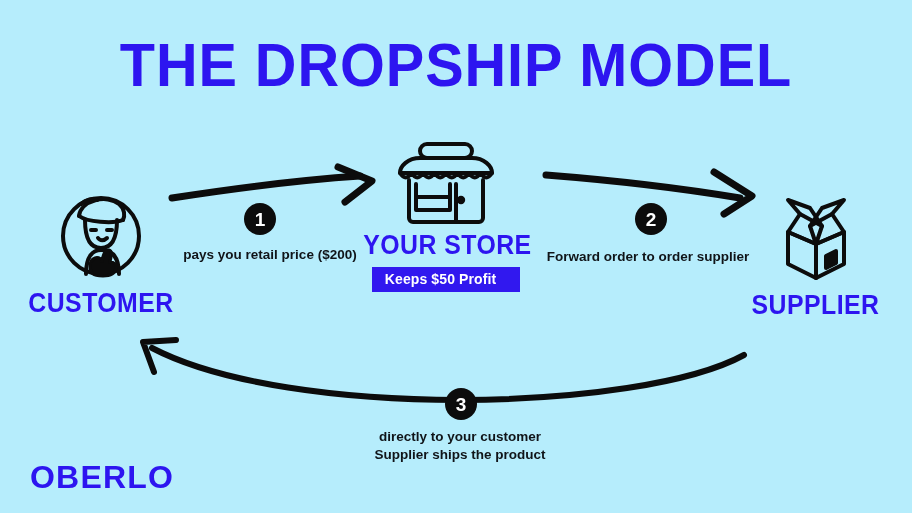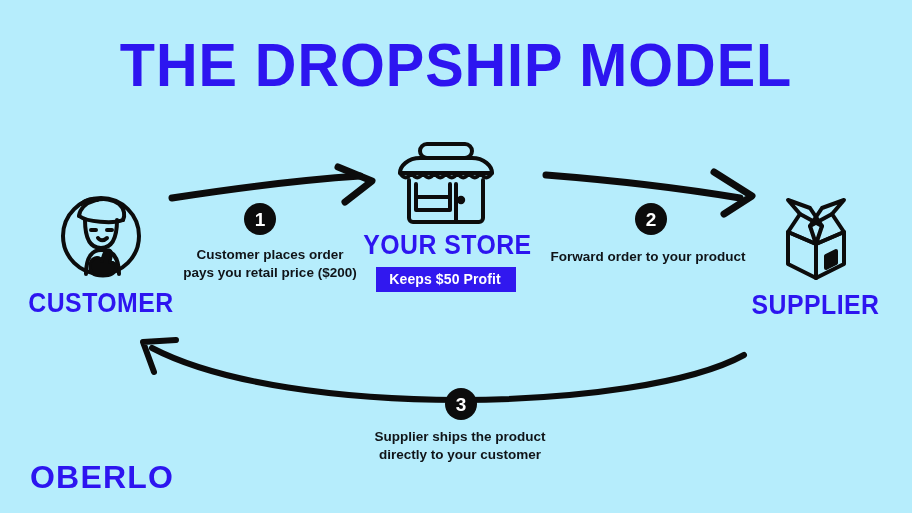--- a/index.html
+++ b/index.html
@@ -38,21 +38,21 @@
 
   #customer-node .caption{margin-top:8px;font-size:27px;}
   #supplier-node .caption{margin-top:8px;font-size:27px;}
   #store-node .caption{margin-top:6px;font-size:27px;}
 
   
   .badge{
     display:inline-block;margin-top:8px;
     background:#3118ef;color:#ffffff;
     font-size:14px;font-weight:bold;
-    padding:5px 15px 6px 13px;
+    padding:5px 24px 6px 13px;
     letter-spacing:0.1px;white-space:nowrap;line-height:1;
   }
 
   
   .step-text{
     position:absolute;text-align:center;color:#101418;
     font-size:13.5px;font-weight:bold;line-height:1.35;
     white-space:nowrap;
   }
   #step1-text{left:170px;top:246px;width:200px;}
@@ -177,26 +177,25 @@
       </svg>
     </div>
     <div class="caption">SUPPLIER</div>
   </div>
 
   <div class="bullet" id="bullet-1">1</div>
   <div class="bullet" id="bullet-2">2</div>
   <div class="bullet" id="bullet-3">3</div>
 
   <div class="step-text" id="step1-text">
-    <div>Customer places order</div>
     <div>pays you retail price ($200)</div>
   </div>
   <div class="step-text" id="step2-text">
-    <div>Forward order to your product</div>
+    <div>Forward order to order supplier</div>
   </div>
   <div class="step-text" id="step3-text">
+    <div>directly to your customer</div>
     <div>Supplier ships the product</div>
-    <div>directly to your customer</div>
   </div>
 
   <div class="logo">OBERLO</div>
 
 </div>
 
 </body></html>

